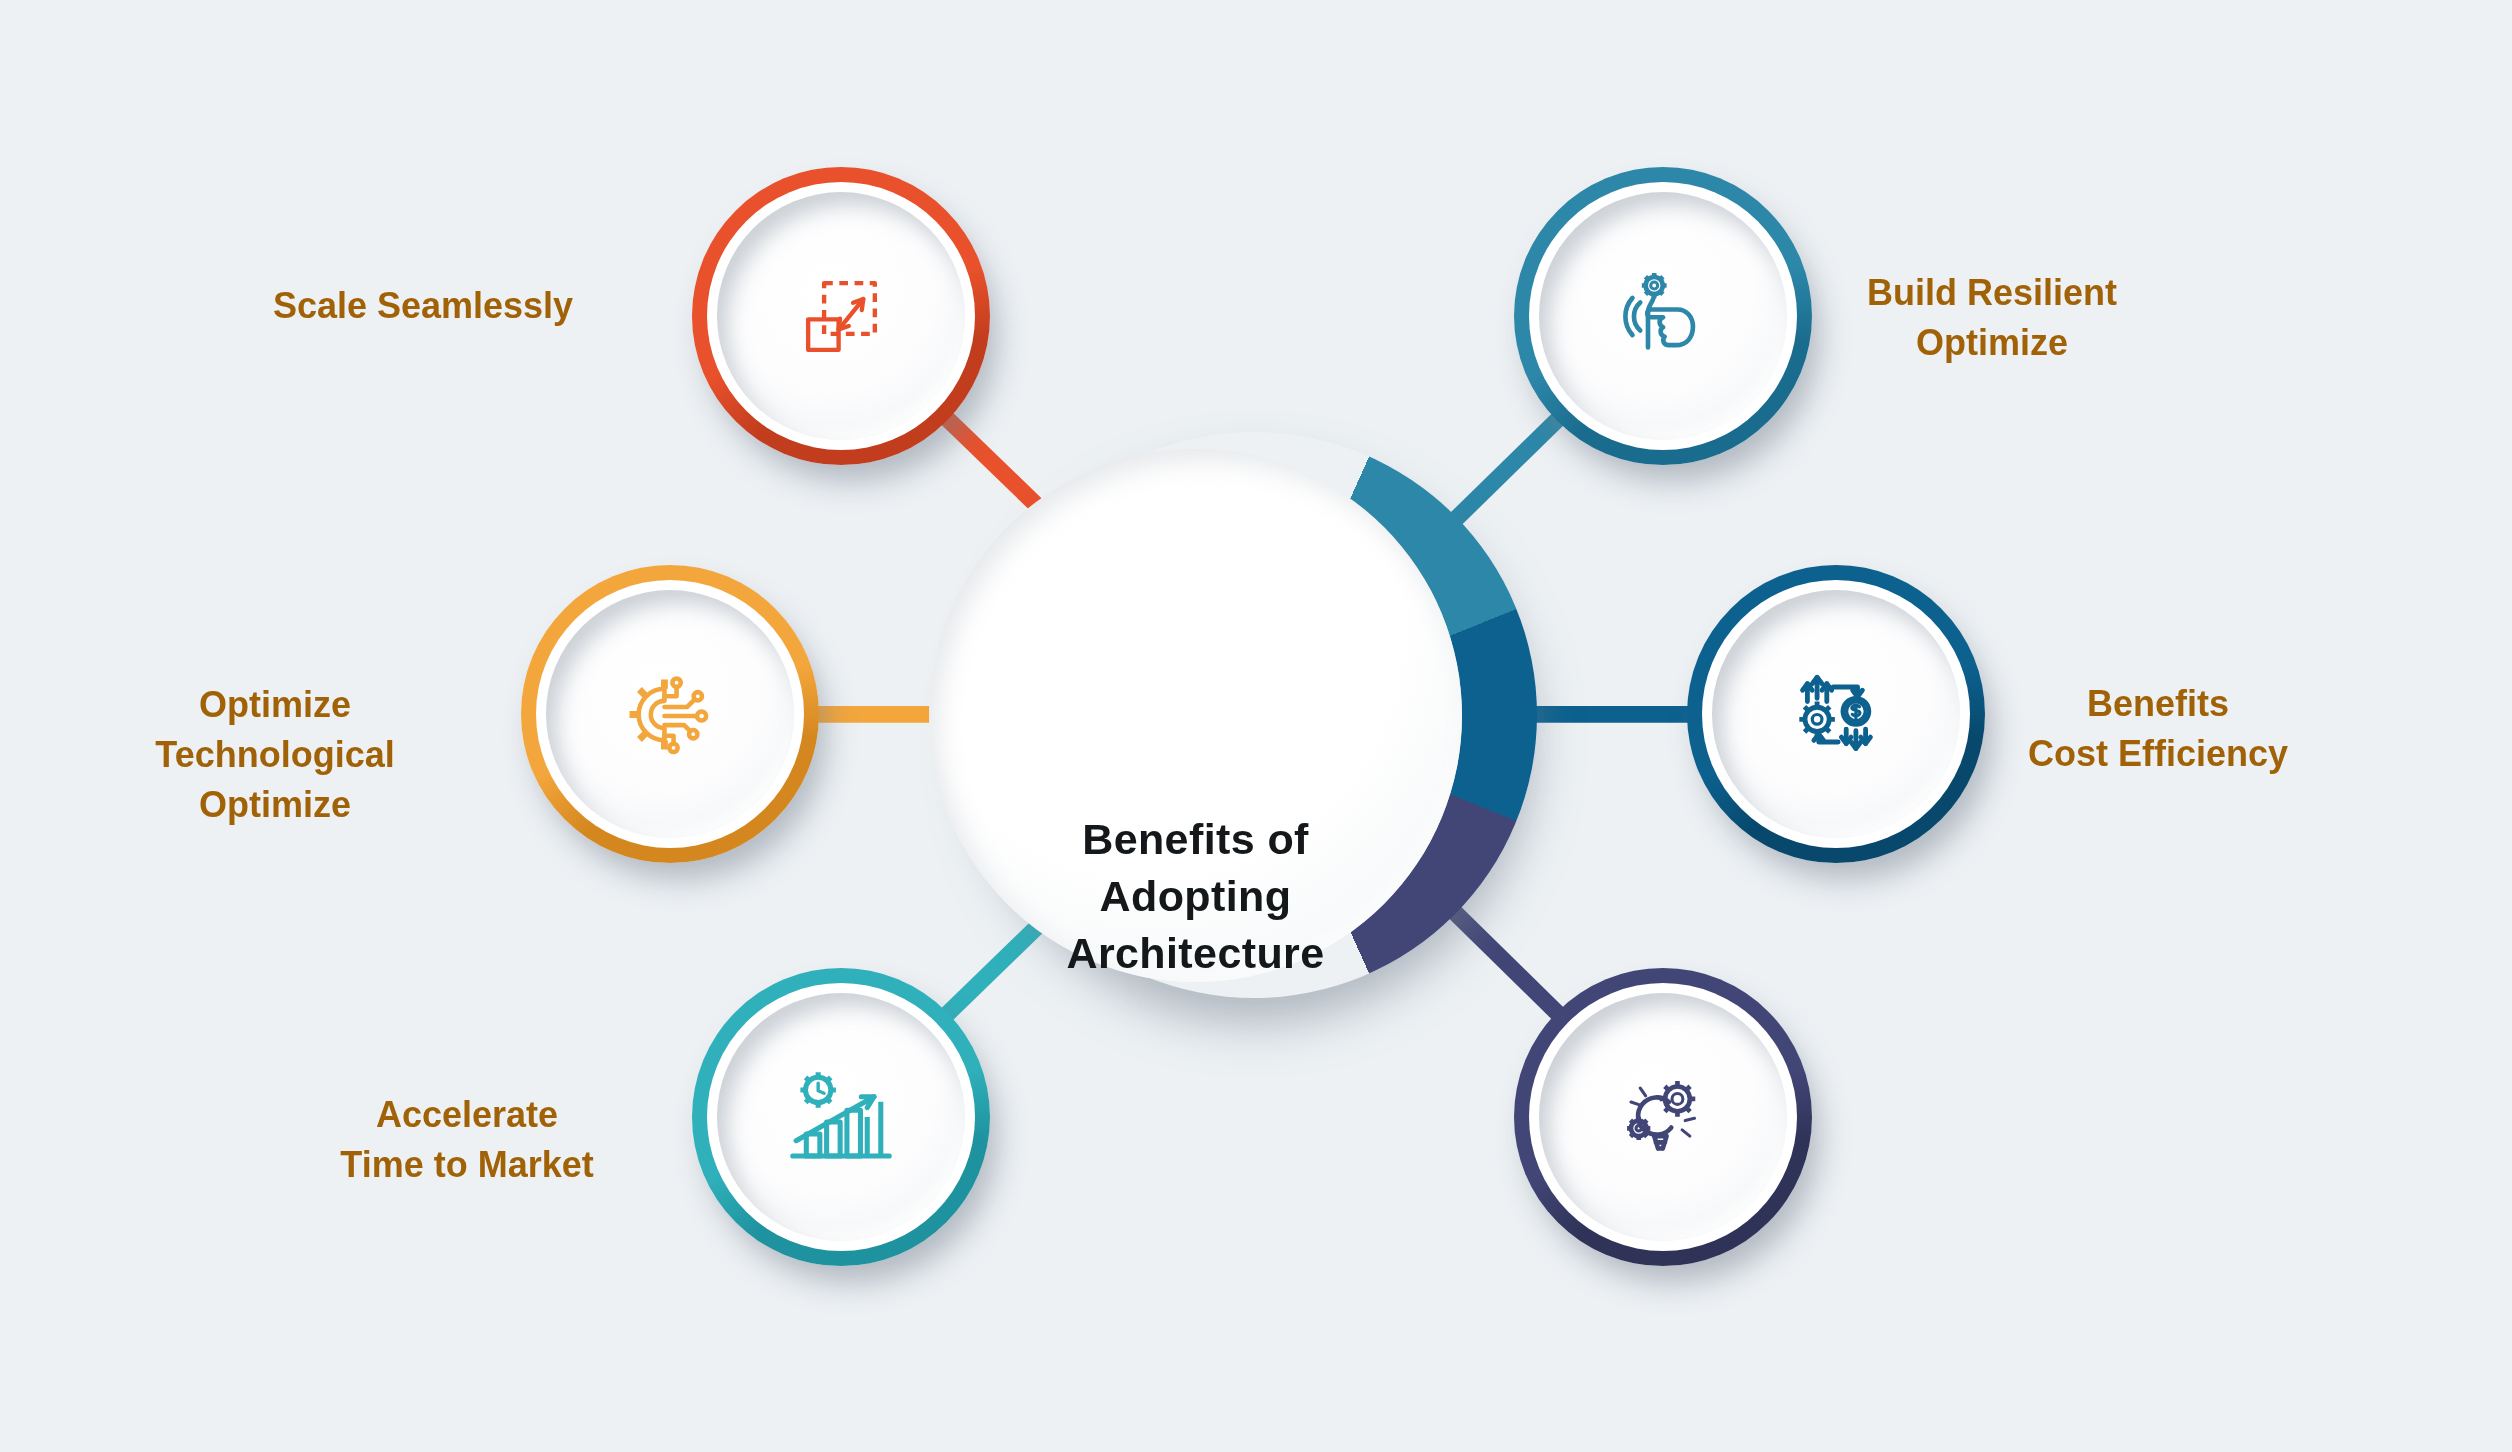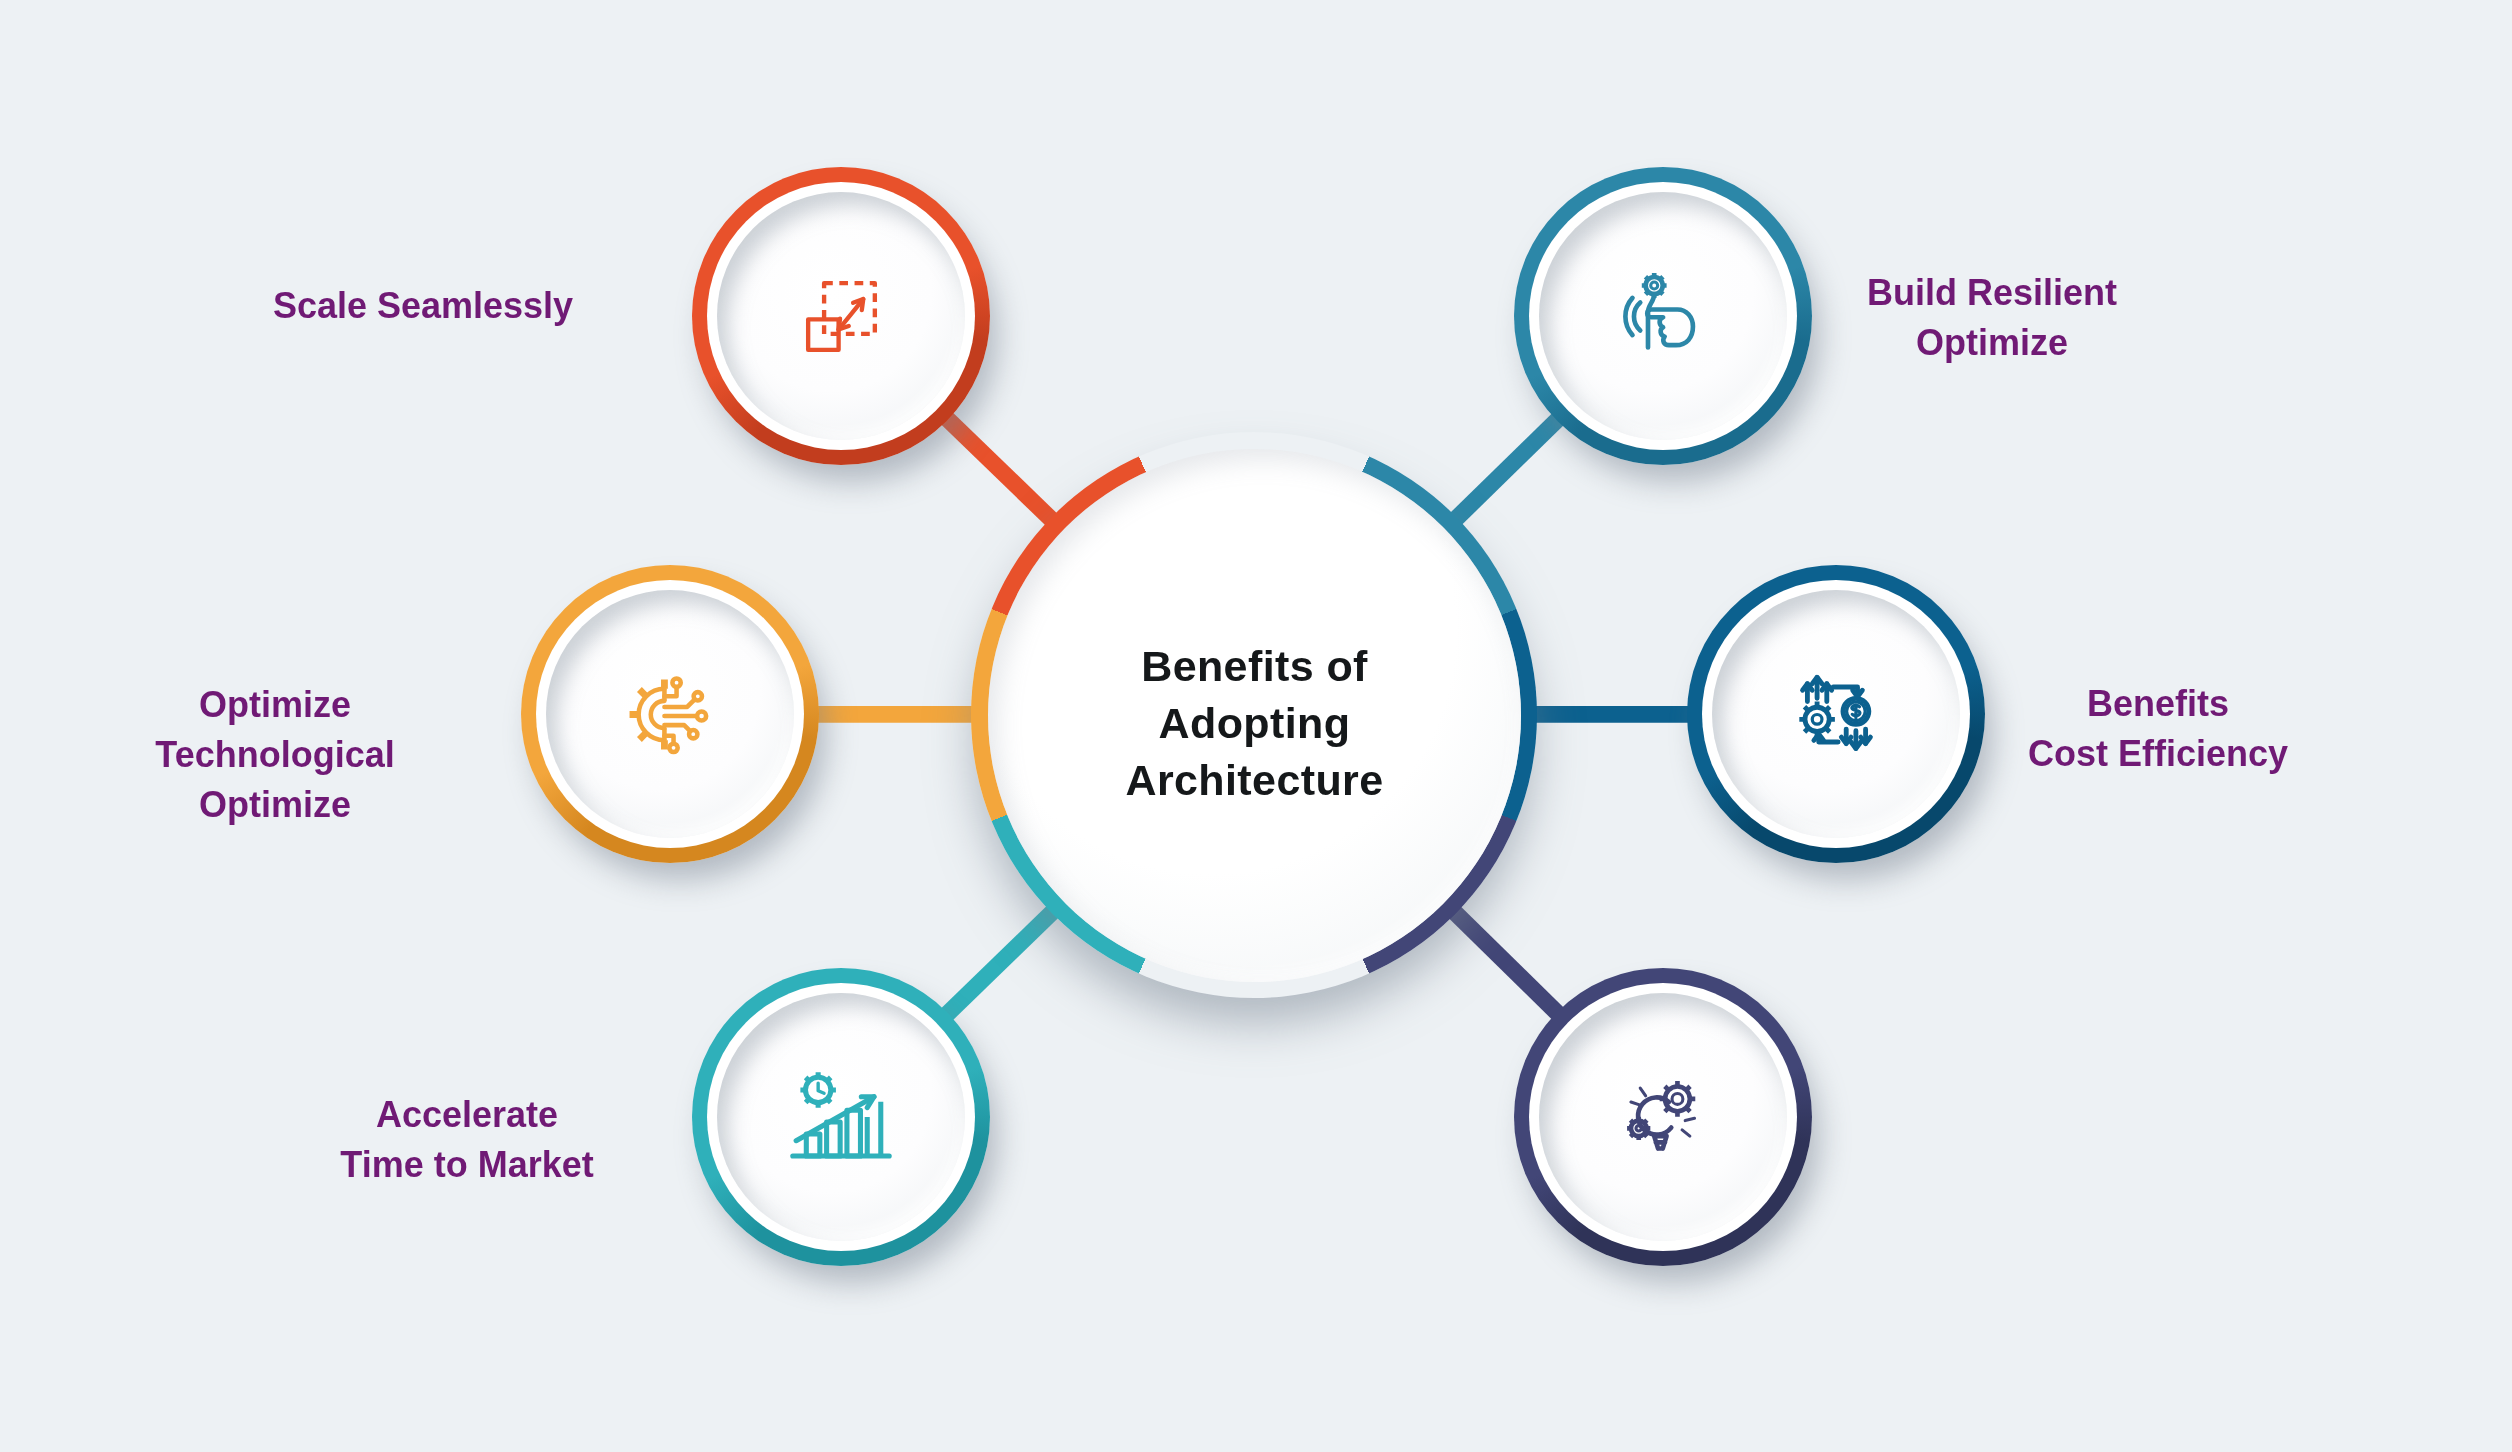--- a/index.html
+++ b/index.html
@@ -20,24 +20,24 @@
       var(--c-r) 68deg 112deg,
       var(--c-br) 112deg 156deg,
       transparent 156deg 204deg,
       var(--c-bl) 204deg 248deg,
       var(--c-l) 248deg 292deg,
       var(--c-tl) 292deg 336deg,
       transparent 336deg 360deg);
     box-shadow:0 29px 46px -3px rgba(118,130,144,0.50);
   }
   .hub-inner{
-    position:absolute;left:988px;top:449px;width:533px;height:533px;border-radius:50%;
+    position:absolute;left:929px;top:449px;width:533px;height:533px;border-radius:50%;
     background:radial-gradient(circle at 42% 34%, #ffffff 0%, #ffffff 52%, #f6f8f9 78%, #e9edf0 100%);
     box-shadow:inset 9px 10.7px 26px rgba(132,142,154,0.20), inset -4.6px -7.6px 15px rgba(255,255,255,0.9);
-    display:flex;align-items:center;justify-content:center;text-align:center;
+    display:flex;align-items:flex-end;justify-content:center;text-align:center;
   }
   .hub-title{font-size:43px;line-height:57px;font-weight:700;letter-spacing:0.4px;color:#15181A;margin-top:15px;}
 
   
   .satellite{
     position:absolute;width:298px;height:298px;border-radius:50%;
     background:conic-gradient(from 0deg,
       var(--ring) 0deg 70deg,
       var(--ring-dark) 100deg 215deg,
       var(--ring) 245deg 360deg);
@@ -56,21 +56,21 @@
   .sat-l{left:521px;top:565px}
   .sat-bl{left:692px;top:968px}
   .sat-tr{left:1514px;top:167px}
   .sat-r{left:1687px;top:565px}
   .sat-br{left:1514px;top:968px}
 
   
   .label{
     position:absolute;transform:translate(-50%,-50%);
     font-size:36px;line-height:50px;font-weight:700;text-align:center;
-    color:#701a75;white-space:nowrap;
+    color:#a16207;white-space:nowrap;
   }
   .lbl-tl{left:423px;top:306px}
   .lbl-l{left:275px;top:755px}
   .lbl-bl{left:467px;top:1140px}
   .lbl-tr{left:1992px;top:318px}
   .lbl-r{left:2158px;top:729px}
   .lbl-br{left:2008px;top:1139px}
 
   .icon{stroke:currentColor;fill:none;stroke-width:6;stroke-linecap:round;stroke-linejoin:round;}
   .icon .teeth{stroke-width:9;stroke-linecap:butt;}

